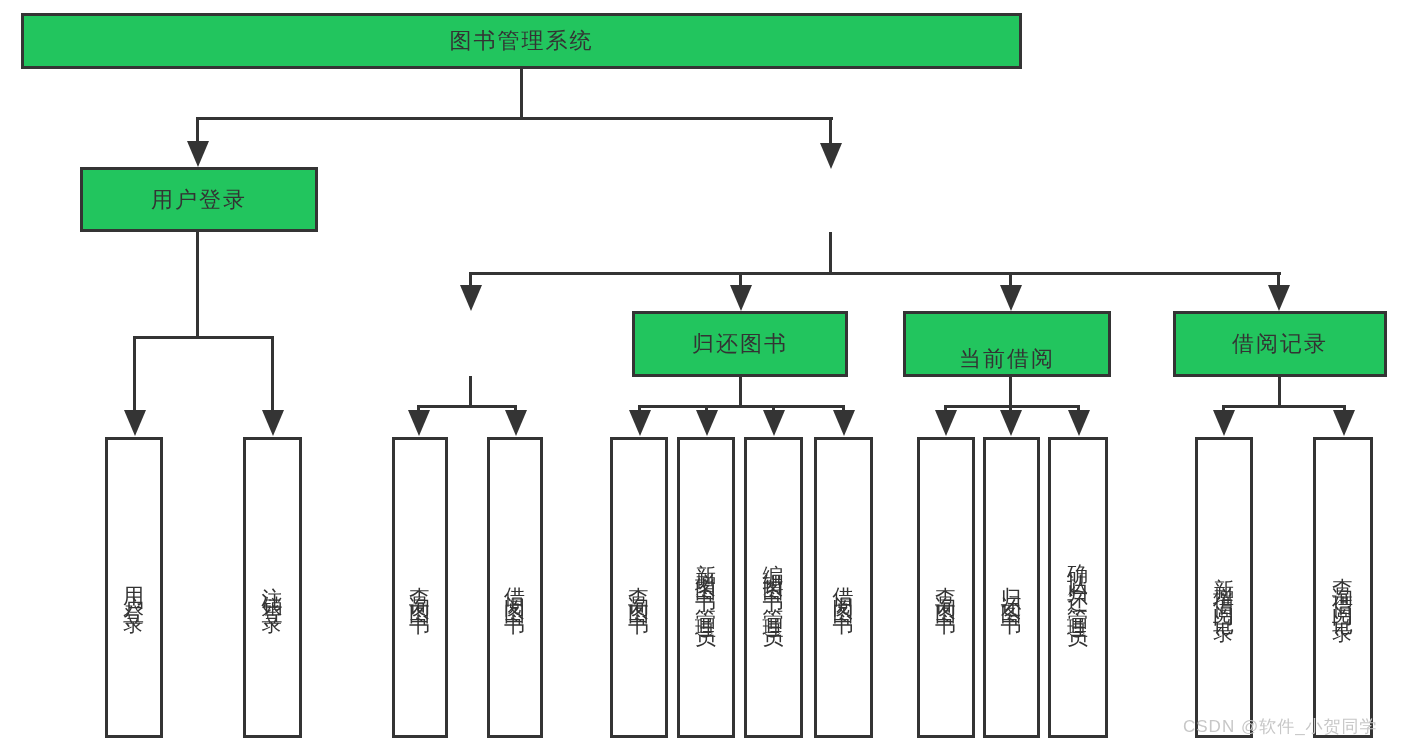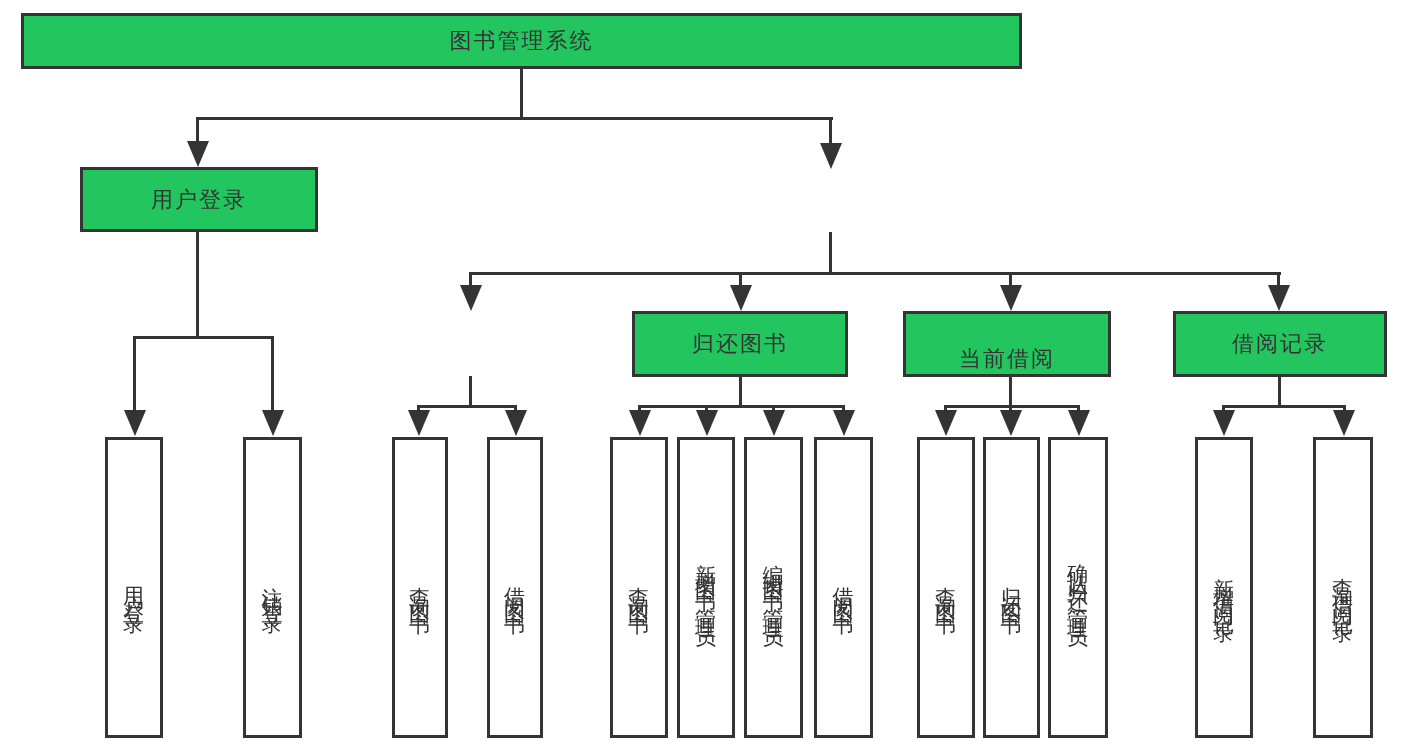--- a/index.html
+++ b/index.html
@@ -183,14 +183,15 @@
     <span>确认归还（管理员）</span>
   </div>
 
   <div class="leaf" style="left:1195px;width:58px;">
     <span>新增借阅记录</span>
   </div>
   <div class="leaf" style="left:1313px;width:60px;">
     <span>查询借阅记录</span>
   </div>
 
+  <div class="watermark">CSDN @软件_小贺同学</div>
 
 </div>
 
 </body></html>

